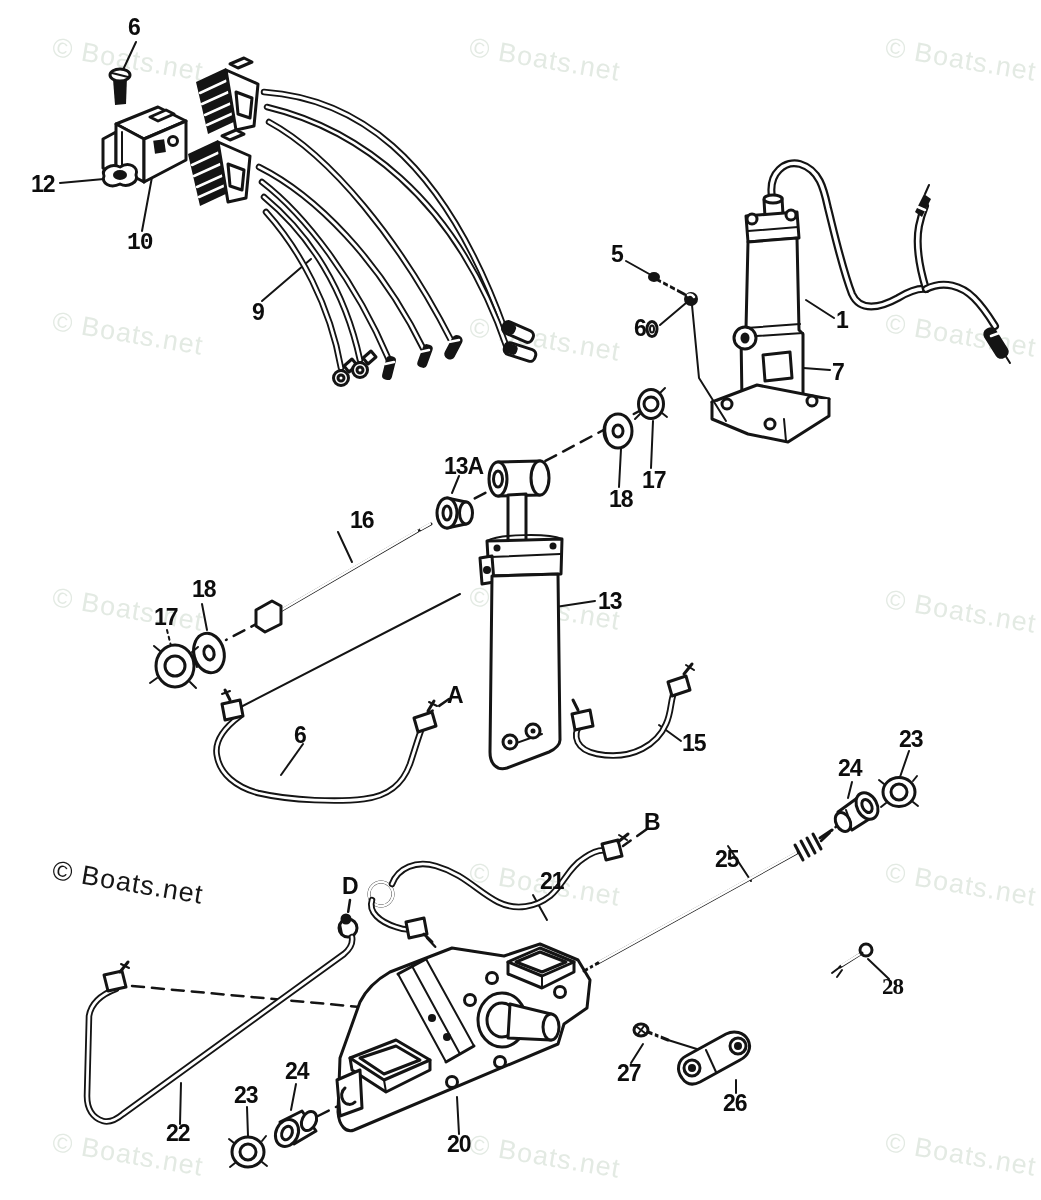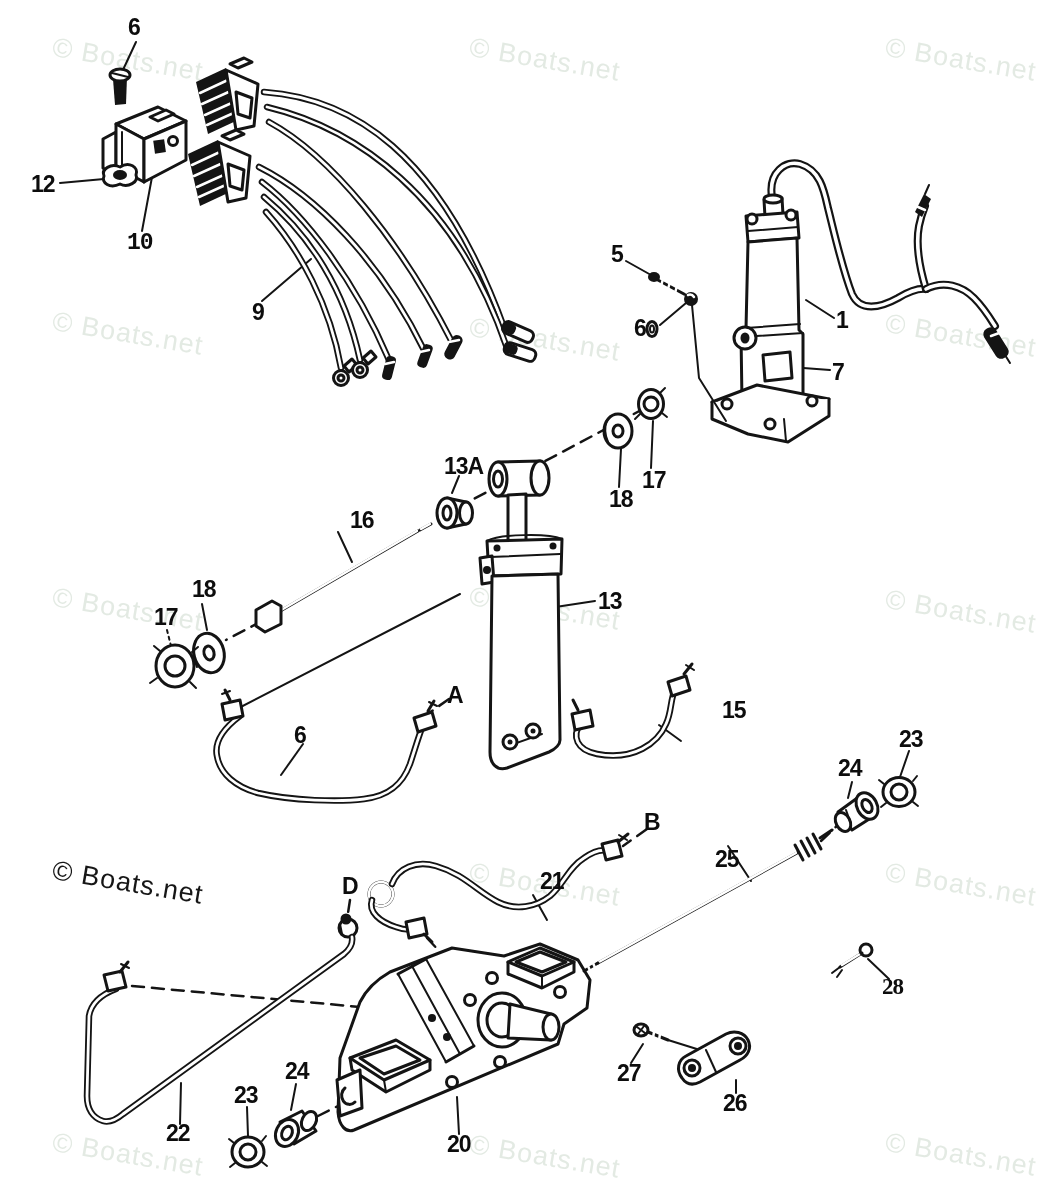--- a/index.html
+++ b/index.html
@@ -483,21 +483,21 @@
       <div class="callout" style="left: 832px; top: 361px;">7</div>
       <div class="callout" style="left: 444px; top: 455px;">13A</div>
       <div class="callout" style="left: 609px; top: 488px;">18</div>
       <div class="callout" style="left: 642px; top: 469px;">17</div>
       <div class="callout" style="left: 326px; top: 509px; margin-left: 24px;">16</div>
       <div class="callout" style="left: 598px; top: 590px;">13</div>
       <div class="callout" style="left: 192px; top: 578px;">18</div>
       <div class="callout" style="left: 154px; top: 606px;">17</div>
       <div class="callout" style="left: 294px; top: 724px;">6</div>
       <div class="callout" style="left: 447px; top: 684px;">A</div>
-      <div class="callout" style="left: 682px; top: 699px; margin-left: 40px;">15</div>
+      <div class="callout" style="left: 682px; top: 732px;">15</div>
       <div class="callout" style="left: 899px; top: 728px;">23</div>
       <div class="callout" style="left: 838px; top: 757px;">24</div>
       <div class="callout" style="left: 715px; top: 848px;">25</div>
       <div class="callout" style="left: 644px; top: 811px;">B</div>
       <div class="callout" style="left: 540px; top: 870px;">21</div>
       <div class="callout" style="left: 342px; top: 875px;">D</div>
       <div class="callout" style="left: 882px; top: 975px; font-family: Liberation Serif, serif;">28</div>
       <div class="callout" style="left: 166px; top: 1122px;">22</div>
       <div class="callout" style="left: 234px; top: 1084px;">23</div>
       <div class="callout" style="left: 285px; top: 1060px;">24</div>

